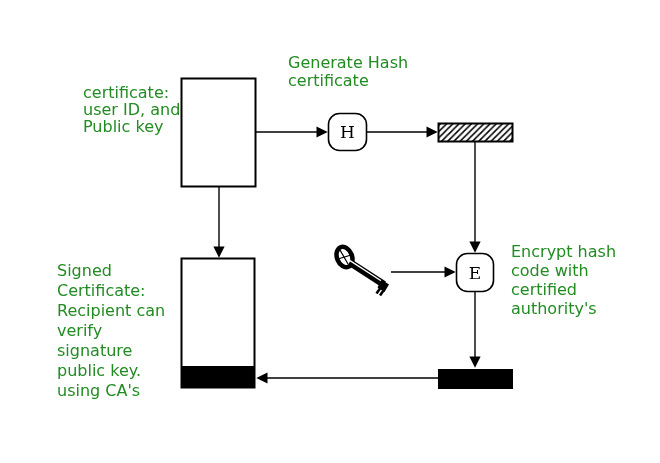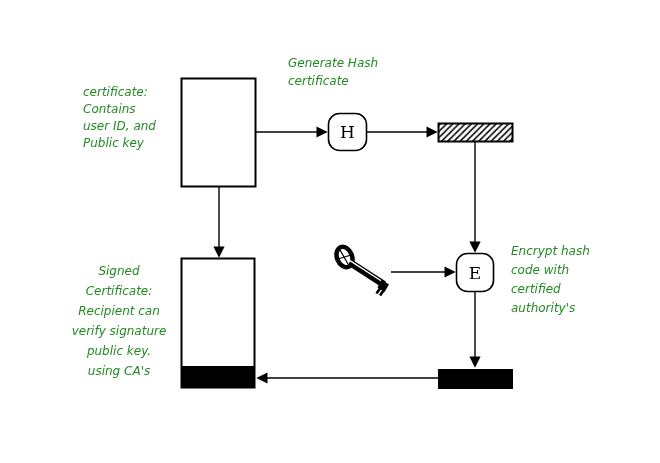--- a/index.html
+++ b/index.html
@@ -8,25 +8,24 @@
     width: 660px;
     height: 463px;
     background: #ffffff;
     overflow: hidden;
     font-family: "DejaVu Sans", sans-serif;
   }
   .stage svg { position: absolute; left: 0; top: 0; }
   .label {
     position: absolute;
     color: var(--green, #228B22);
-    font-size: 12px;
+    font-size: 16px;
     white-space: nowrap;
-    font-style: italic;
   }
-  .label.centered { text-align: center; white-space: normal; }
+  .label.centered { white-space: normal; }
   .node-label {
     position: absolute;
     display: flex;
     align-items: center;
     justify-content: center;
     font-family: "DejaVu Serif", serif;
     font-size: 17px;
     color: var(--ink, #000);
   }
   .ink-stroke { stroke: var(--ink, #000); }
@@ -74,21 +73,20 @@
       <line x1="5" y1="16" x2="18" y2="12" class="ink-stroke" stroke-width="1.2"></line>
       <line x1="17" y1="19.5" x2="51" y2="41.5" class="ink-stroke" stroke-width="7"></line>
       <line x1="17" y1="17.6" x2="50" y2="39" stroke="#fff" stroke-width="1.3"></line>
       <path d="M48.5,36.5 L56,41.5 L51.5,49 L44.5,44.5 Z" class="ink-fill" stroke="none"></path>
       <path d="M47,45.5 L43.5,50.5 M50.5,47.5 L47,52.5" class="ink-stroke" stroke-width="2.6" fill="none"></path>
     </g>
   </svg>
 
   <div class="label" style="left:83px; top:84px; line-height:17px">
     <div>certificate:</div>
-    <div>Contains</div>
     <div>user ID, and</div>
     <div>Public key</div>
   </div>
 
   <div class="label" style="left:288px; top:54px; line-height:18px">
     <div>Generate Hash</div>
     <div>certificate</div>
   </div>
 
   <div class="label" style="left:511px; top:242px; line-height:19px">

